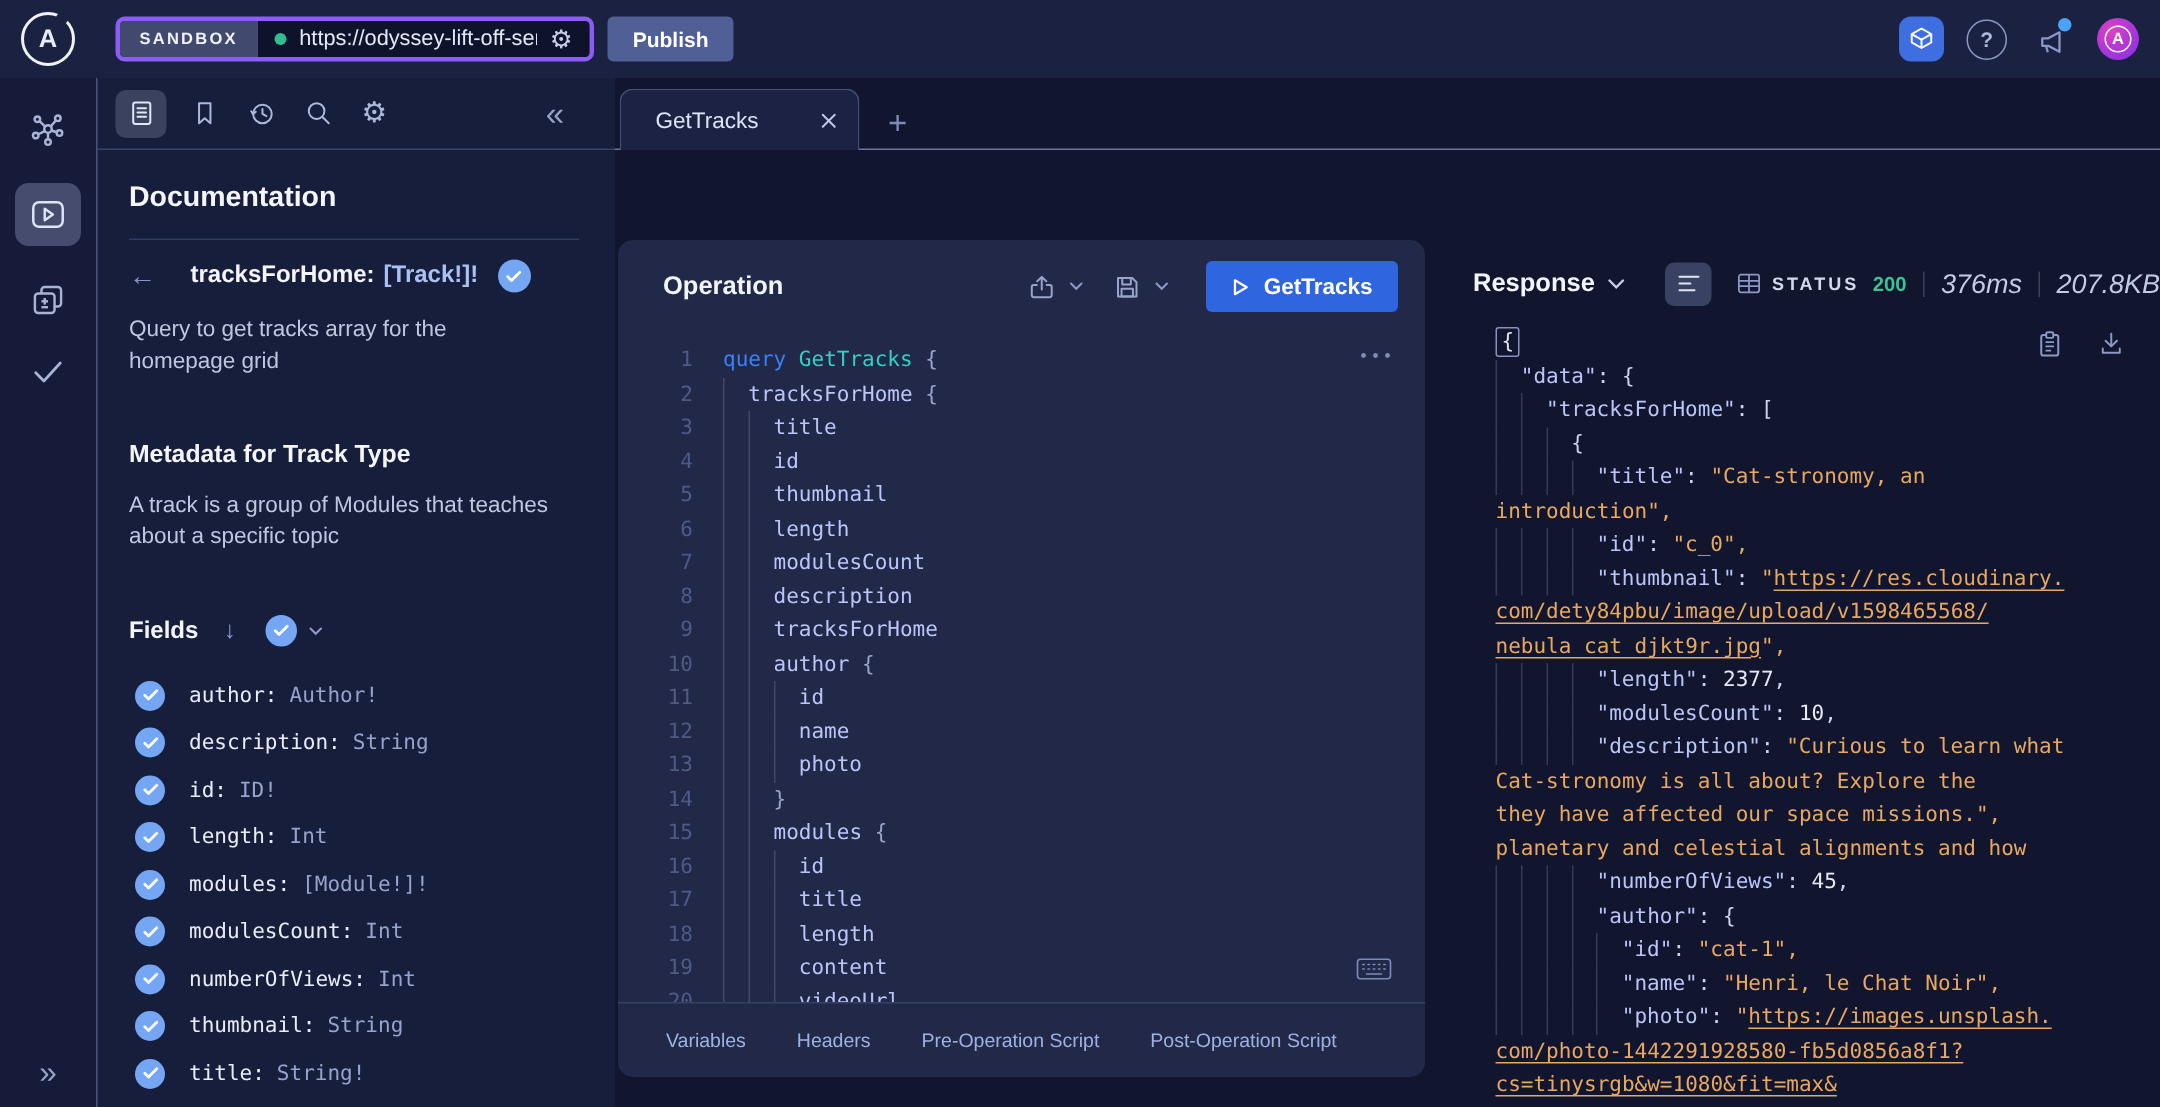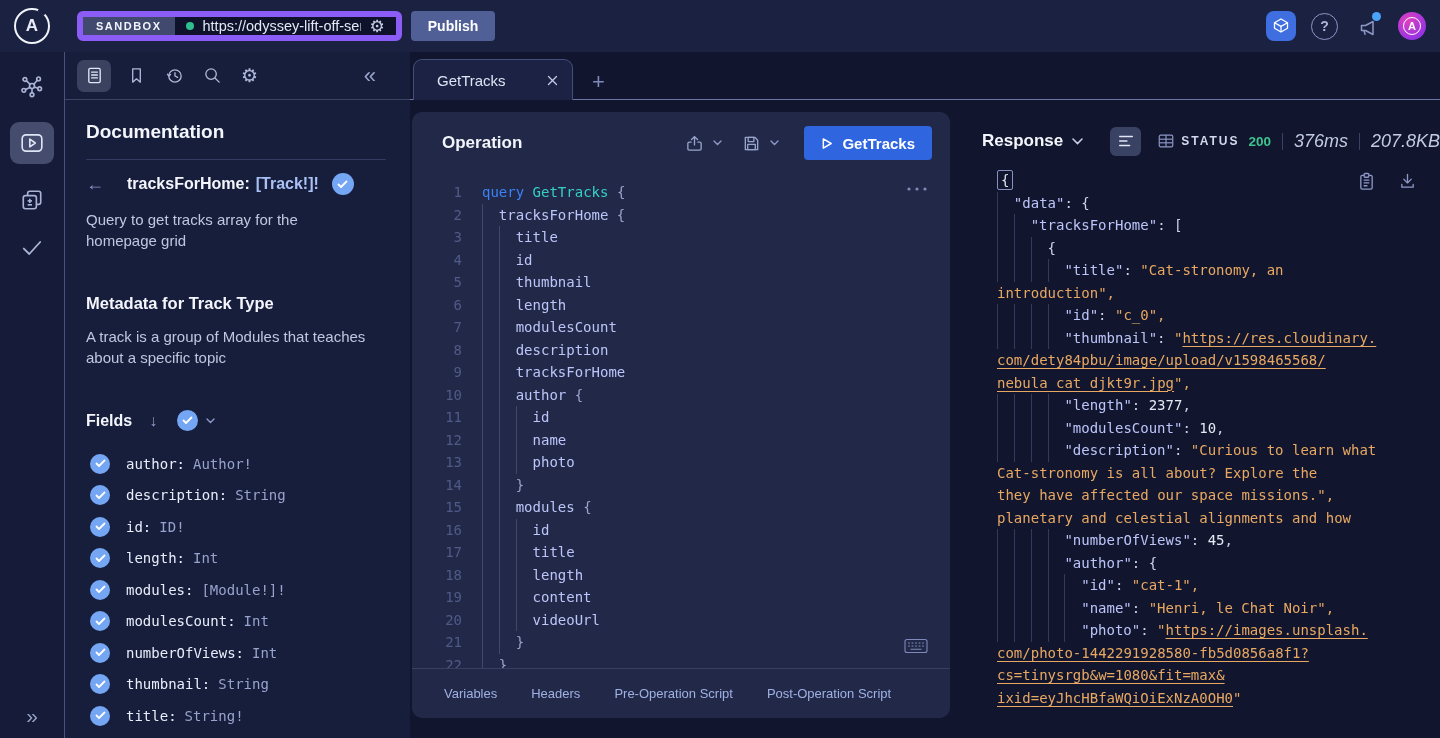--- a/index.html
+++ b/index.html
@@ -6,21 +6,21 @@
   *{box-sizing:border-box;}
   .app{width:1440px;height:738px;position:relative;background:#11162e;
        font-family:"Liberation Sans",sans-serif;color:#e8ecf8;overflow:hidden;}
   svg{display:block;}
   
   .topbar{height:52px;background:#1a2141;display:flex;align-items:center;padding:0 14px;}
   .logo{width:36px;height:36px;border:2.4px solid #f1f3fa;border-radius:50%;display:flex;
         align-items:center;justify-content:center;font-weight:bold;font-size:17px;position:relative;}
   .logo::after{content:"";position:absolute;width:8px;height:8px;background:#1a2141;
         top:-4px;right:1px;transform:rotate(35deg);}
-  .endpoint{display:flex;align-items:center;height:30px;border:6px solid #8b5cf6;border-radius:6px;
+  .endpoint{display:flex;align-items:center;height:30px;border:3px solid #8b5cf6;border-radius:6px;
         overflow:hidden;margin-left:27px;}
   .sandbox-chip{background:#414a6e;height:100%;display:flex;align-items:center;padding:0 13px;
         font-size:11px;font-weight:bold;letter-spacing:1.5px;color:#f2f4fb;}
   .url-box{background:#0e132b;height:100%;display:flex;align-items:center;gap:9px;padding:0 11px;}
   .green-dot{width:8px;height:8px;border-radius:50%;background:#2fbf8f;}
   .url-text{font-size:14.5px;color:#e3e8f5;white-space:nowrap;overflow:hidden;max-width:158px;}
   .gear-glyph{font-size:17px;color:#c6cde4;line-height:1;}
   .publish-btn{margin-left:9px;height:30px;border-radius:4px;background:#505f96;color:#fff;
         font-weight:bold;font-size:14px;display:flex;align-items:center;padding:0 17px;}
   .top-right{margin-left:auto;display:flex;align-items:center;gap:15px;}
@@ -70,21 +70,21 @@
   .sort-glyph{margin-left:17px;font-size:16px;color:#8e9ac9;}
   .fields-head .chk{margin-left:20px;width:21px;height:21px;}
   .fields-chev{margin-left:8px;color:#8e9ac9;}
   .fields-list{margin-top:17px;}
   .field-row{display:flex;align-items:center;height:31.5px;
         font-family:"DejaVu Sans Mono",monospace;font-size:14px;}
   .field-row .chk{margin-left:4px;margin-right:16px;}
   .fname{color:#e9edfa;}
   .ftype{color:#98a3cd;margin-left:8px;}
   
-  .main{flex:1;display:flex;flex-direction:column;background:#11162e;min-width:0;}
+  .main{flex:1;display:flex;flex-direction:column;background:#11162e;min-width:0;gap:48px;}
   .tabbar{height:48px;display:flex;align-items:flex-end;border-bottom:1px solid #6b74a0;
         padding-left:3px;flex:none;}
   .tab{width:160px;height:41px;background:#1b2244;border:1px solid #454e78;border-bottom:none;
         border-radius:9px 9px 0 0;margin-bottom:-1px;display:flex;align-items:center;
         padding:0 14px 0 23px;}
   .tab-label{font-size:15px;color:#dfe4f4;}
   .tab-close{margin-left:auto;color:#c3cbe2;}
   .tab-plus{margin-left:19px;margin-bottom:6px;font-size:22px;color:#7d89b8;line-height:1;}
   .workspace{flex:1;display:flex;padding:12px 0 0 2px;gap:14px;min-height:0;}
   

